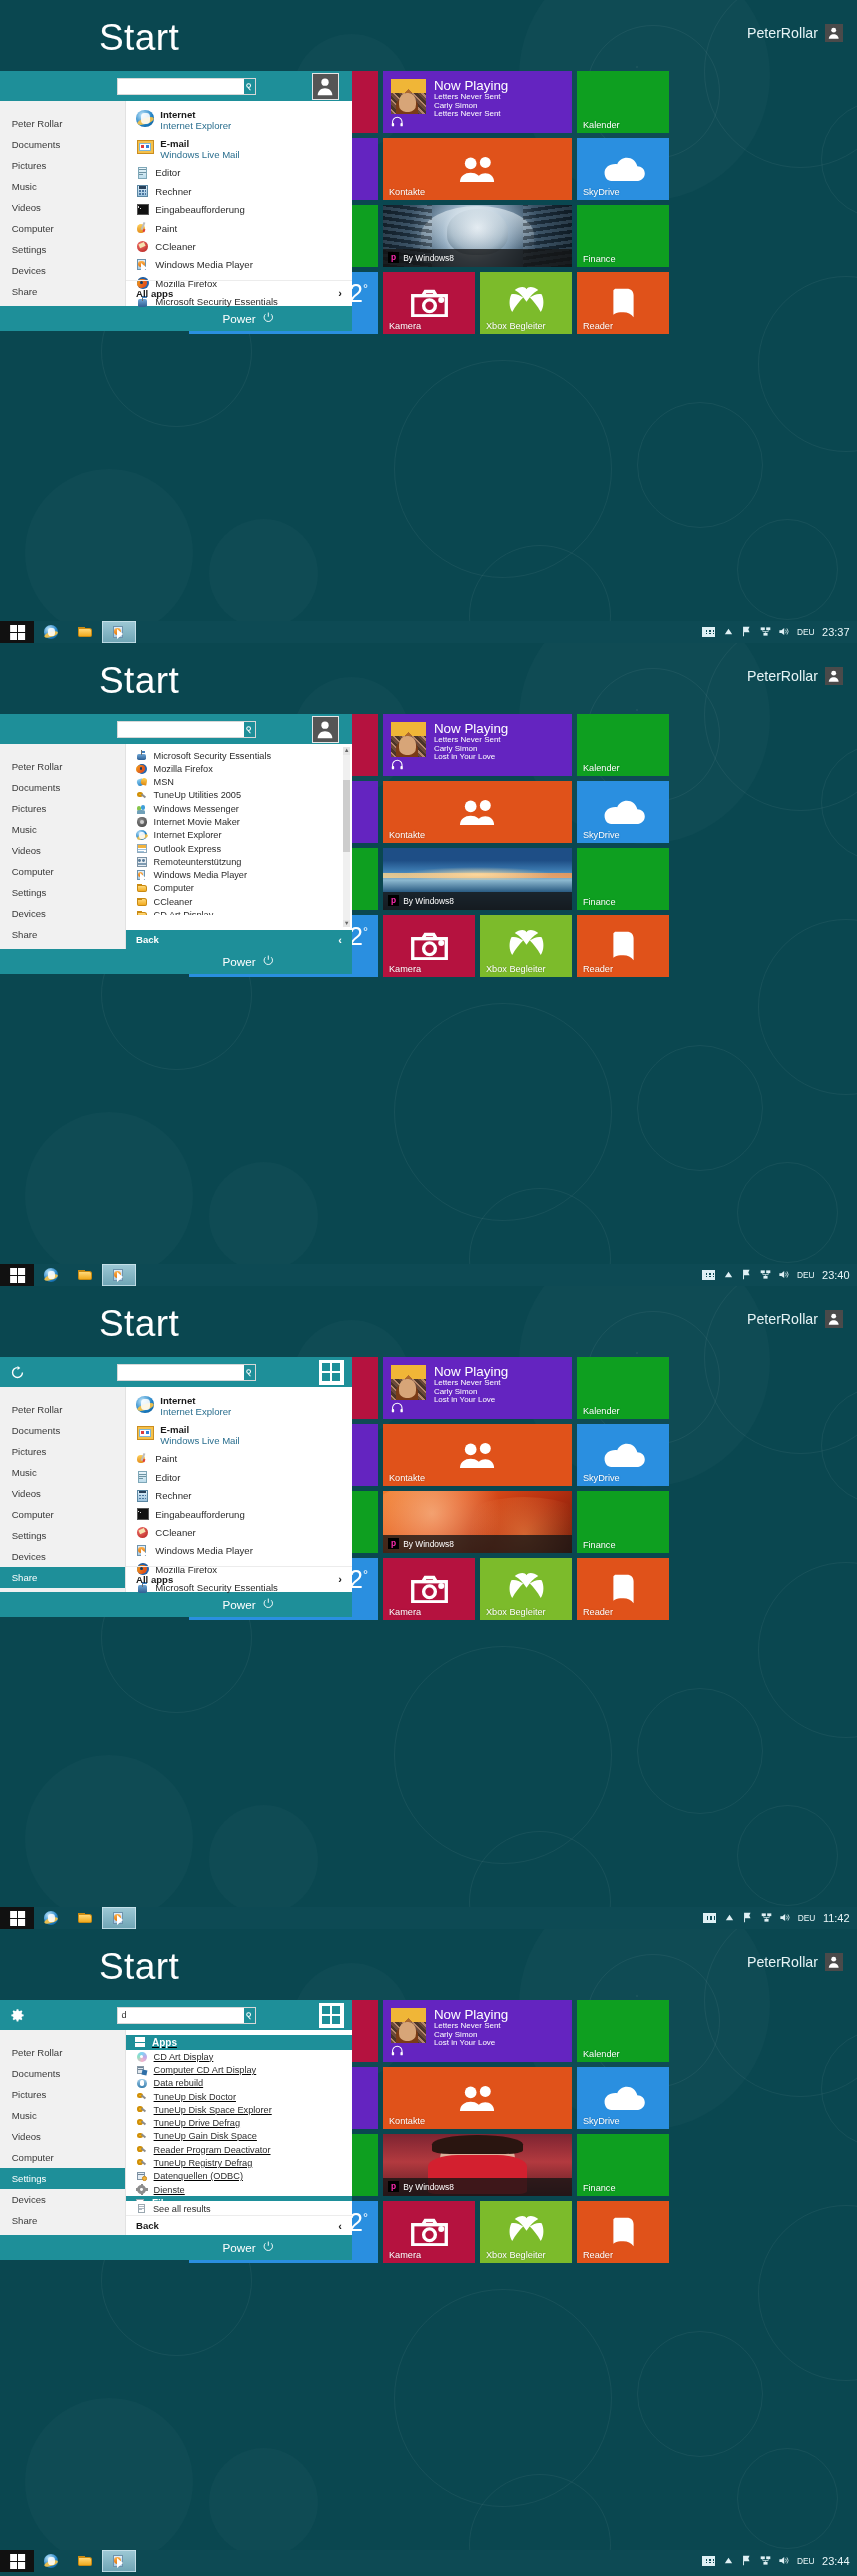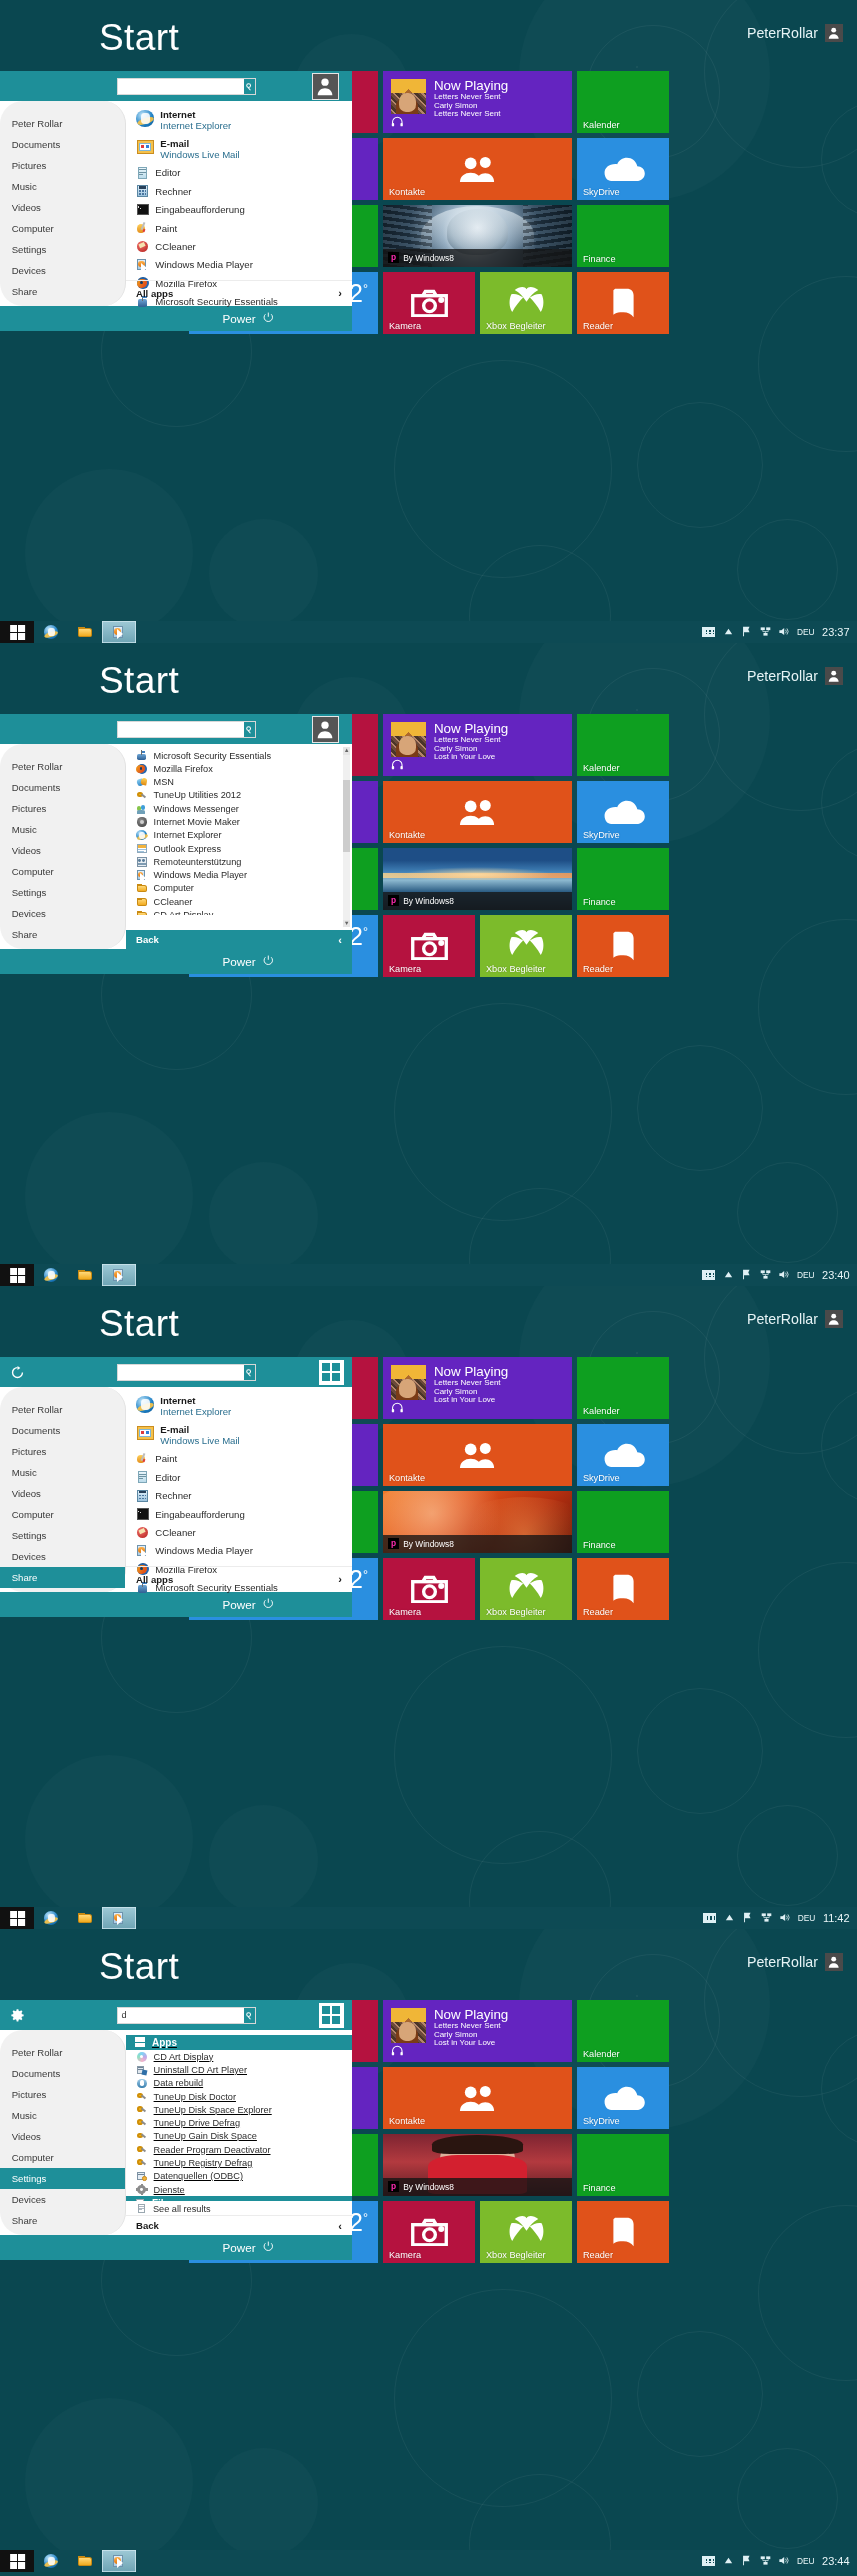--- a/index.html
+++ b/index.html
@@ -153,21 +153,20 @@
     display:flex; align-items:center; justify-content:center;
   }
   .winlogo-btn .wl { width:18.4px; height:18.4px;
       display:grid; grid-template-columns:1fr 1fr; grid-template-rows:1fr 1fr; gap:1.7px; }
   .winlogo-btn .wl i { background:#1e8f99; }
 
   .menu-body { display:flex; background:#ffffff; }
   .places {
     width:126px; background:#f1f1f1; padding:11.7px 0 6.7px 0;
     border-right:0.8px solid #e2e2e2;
-    border-radius:23px;
   }
   .place {
     padding:5px 11.7px; font-size:9.6px; color:#3a3a3a;
   }
   .place.sel { background:#1e8f99; color:#fff; }
   .progs { flex:1; position:relative; background:#fff; padding:5px 0 0 0; }
 
   .prog {
     display:flex; align-items:center; gap:5.9px;
     padding:2.5px 8.4px 2.5px 10px; font-size:9.6px; color:#2b2b2b;
@@ -800,21 +799,21 @@
                   <i style="position: absolute; left: 6%; top: 20%; width: 50%; height: 58%; border-radius: 50% 10% 50% 50%; background: linear-gradient(rgb(143, 208, 240), rgb(46, 134, 200)); transform: rotate(-18deg);"></i>
                   <i style="position: absolute; left: 40%; top: 10%; width: 52%; height: 56%; border-radius: 50% 50% 10%; background: linear-gradient(rgb(255, 212, 90), rgb(224, 138, 18)); transform: rotate(12deg);"></i>
                 </span>
                 <span>MSN</span>
               </div>
               <div class="prog dense">
                 <span class="ico" style="width: 11.7px; height: 11.7px; display: inline-block; position: relative;">
                   <i style="position: absolute; left: 8%; top: 18%; width: 48%; height: 48%; border-radius: 50%; background: rgb(240, 178, 26); border: 2.5px solid rgb(208, 143, 8);"></i>
                   <i style="position: absolute; left: 42%; top: 42%; width: 46%; height: 16%; background: rgb(140, 140, 140); transform: rotate(40deg);"></i>
                 </span>
-                <span>TuneUp Utilities 2012</span>
+                <span>TuneUp Utilities 2005</span>
               </div>
               <div class="prog dense">
                 <span class="ico" style="width: 11.7px; height: 11.7px; display: inline-block; position: relative;">
                   <i style="position: absolute; left: 6%; top: 28%; width: 38%; height: 40%; border-radius: 50%; background: rgb(134, 197, 74);"></i>
                   <i style="position: absolute; left: 40%; top: 22%; width: 40%; height: 42%; border-radius: 50%; background: rgb(63, 158, 216);"></i>
                   <i style="position: absolute; left: 6%; top: 62%; width: 74%; height: 30%; border-radius: 40% 40% 0px 0px; background: rgb(111, 160, 184);"></i>
                 </span>
                 <span>Windows Messenger</span>
               </div>
               <div class="prog dense">
@@ -1517,21 +1516,21 @@
                 </span>
                 <span>CD Art Display</span>
               </div>
               <div class="prog dense">
                 <span class="ico" style="width: 11.7px; height: 11.7px; display: inline-block; position: relative;">
                   <i style="position: absolute; left: 8%; top: 14%; width: 62%; height: 72%; background: rgb(223, 231, 238); border: 0.8px solid rgb(136, 153, 168);"></i>
                   <i style="position: absolute; left: 18%; top: 26%; width: 42%; height: 8%; background: rgb(111, 132, 150);"></i>
                   <i style="position: absolute; left: 18%; top: 44%; width: 42%; height: 8%; background: rgb(111, 132, 150);"></i>
                   <i style="position: absolute; left: 52%; top: 52%; width: 40%; height: 40%; background: rgb(47, 111, 168); transform: rotate(12deg);"></i>
                 </span>
-                <span>Uninstall CD Art Player</span>
+                <span>Computer CD Art Display</span>
               </div>
               <div class="prog dense">
                 <span class="ico" style="width: 11.7px; height: 11.7px; display: inline-block; position: relative;">
                   <i style="position: absolute; inset: 10%; border-radius: 50%; background: linear-gradient(rgb(158, 203, 232), rgb(58, 127, 174));"></i>
                   <i style="position: absolute; left: 30%; top: 26%; width: 40%; height: 48%; background: rgb(255, 255, 255); border-radius: 1.7px;"></i>
                 </span>
                 <span>Data rebuild</span>
               </div>
               <div class="prog dense">
                 <span class="ico" style="width: 11.7px; height: 11.7px; display: inline-block; position: relative;">

